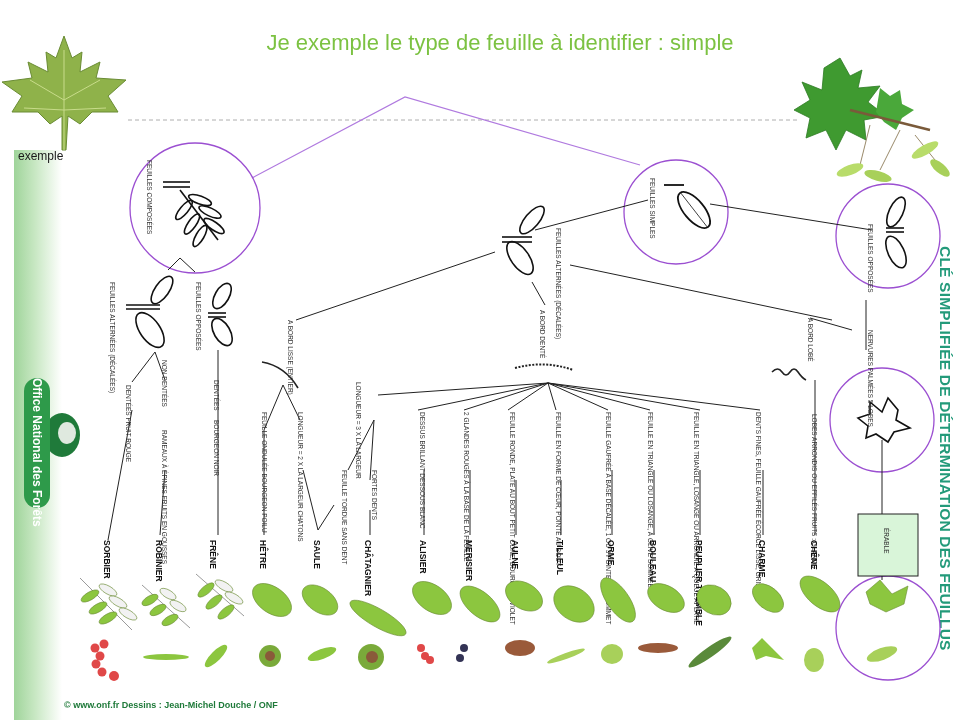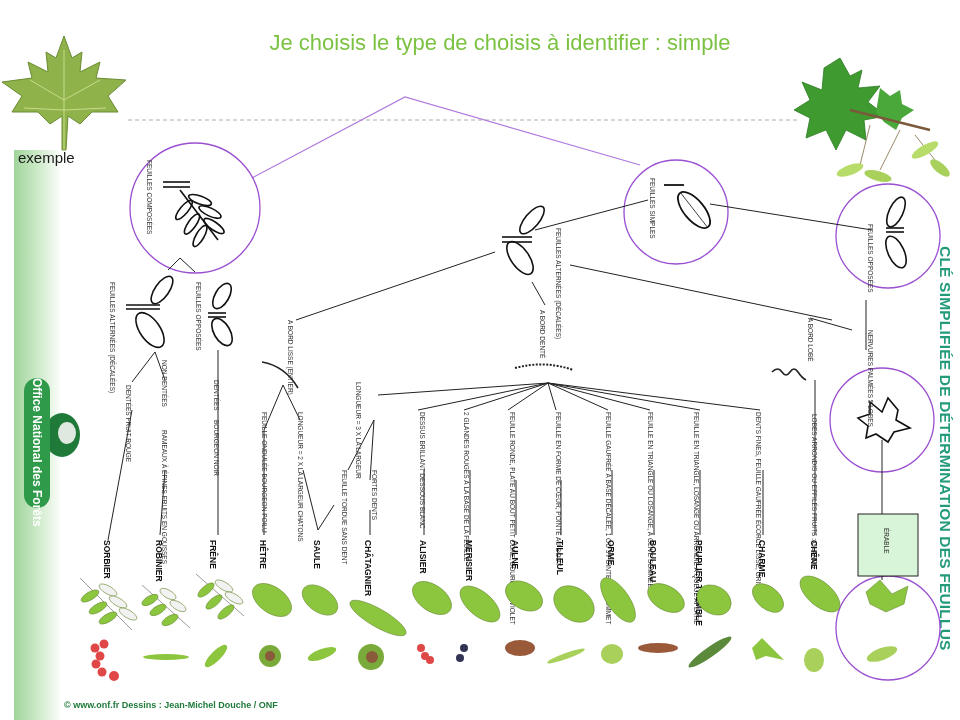--- a/index.html
+++ b/index.html
@@ -1,36 +1,36 @@
 <!DOCTYPE html>
 <html><head>
 <meta charset="utf-8">
 <style>
   html, body { margin:0; padding:0; }
   body { width:960px; height:720px; position:relative; overflow:hidden; background:#ffffff; font-family:"Liberation Sans", sans-serif; }
   .abs { position:absolute; }
   .title { left:180px; top:30px; width:640px; text-align:center; color:#7cc242; font-size:22px; line-height:26px; }
   .sidebar-strip { left:14px; top:150px; width:48px; height:570px; background:linear-gradient(to right,#9fd49a 0%,#c9e8c4 45%,#ffffff 100%); }
-  .exemple { left:18px; top:149px; font-size:15px; color:#1a1a1a; }
+  .exemple { left:18px; top:149px; font-size:12px; color:#1a1a1a; }
   .onf-logo { left:24px; top:378px; width:26px; height:130px; background:#2e9a4a; border-radius:13px; }
   .onf-logo-text { position:absolute; left:0; top:0; width:130px; height:26px; transform-origin:0 0; transform:translate(26px,0) rotate(90deg); color:#fff; font-weight:bold; font-size:12px; line-height:26px; text-align:center; white-space:nowrap; }
   .onf-blob { left:44px; top:413px; width:36px; height:44px; background:#1f7a3a; border-radius:50%; }
   .onf-tree { left:58px; top:422px; width:18px; height:22px; background:#dfe9df; border-radius:50%; }
   .footer { left:64px; top:700px; font-size:9px; color:#1f7a3a; font-weight:bold; }
   .side-title { left:933px; top:246px; width:24px; height:380px; }
   .side-title span { position:absolute; left:0; top:0; width:380px; height:24px; transform-origin:0 0; transform:translate(24px,0) rotate(90deg); color:#239a7a; font-weight:bold; font-size:15.5px; line-height:24px; white-space:nowrap; letter-spacing:0.2px; }
   svg text { font-family:"Liberation Sans", sans-serif; }
   .vlabel { font-size:6.5px; fill:#333; }
   .vname { font-size:8.5px; fill:#111; font-weight:bold; }
 </style>
 </head>
 <body>
 
 <div class="abs title">
-  <div>Je choisis le type de choisis à identifier : simple</div>
+  <div>Je exemple le type de feuille à identifier : simple</div>
 </div>
 
 <div class="abs sidebar-strip"></div>
 <div class="abs exemple">exemple</div>
 <div class="abs onf-blob"></div>
 <div class="abs onf-tree"></div>
 <div class="abs onf-logo">
   <div class="onf-logo-text">Office National des Forêts</div>
 </div>
 

